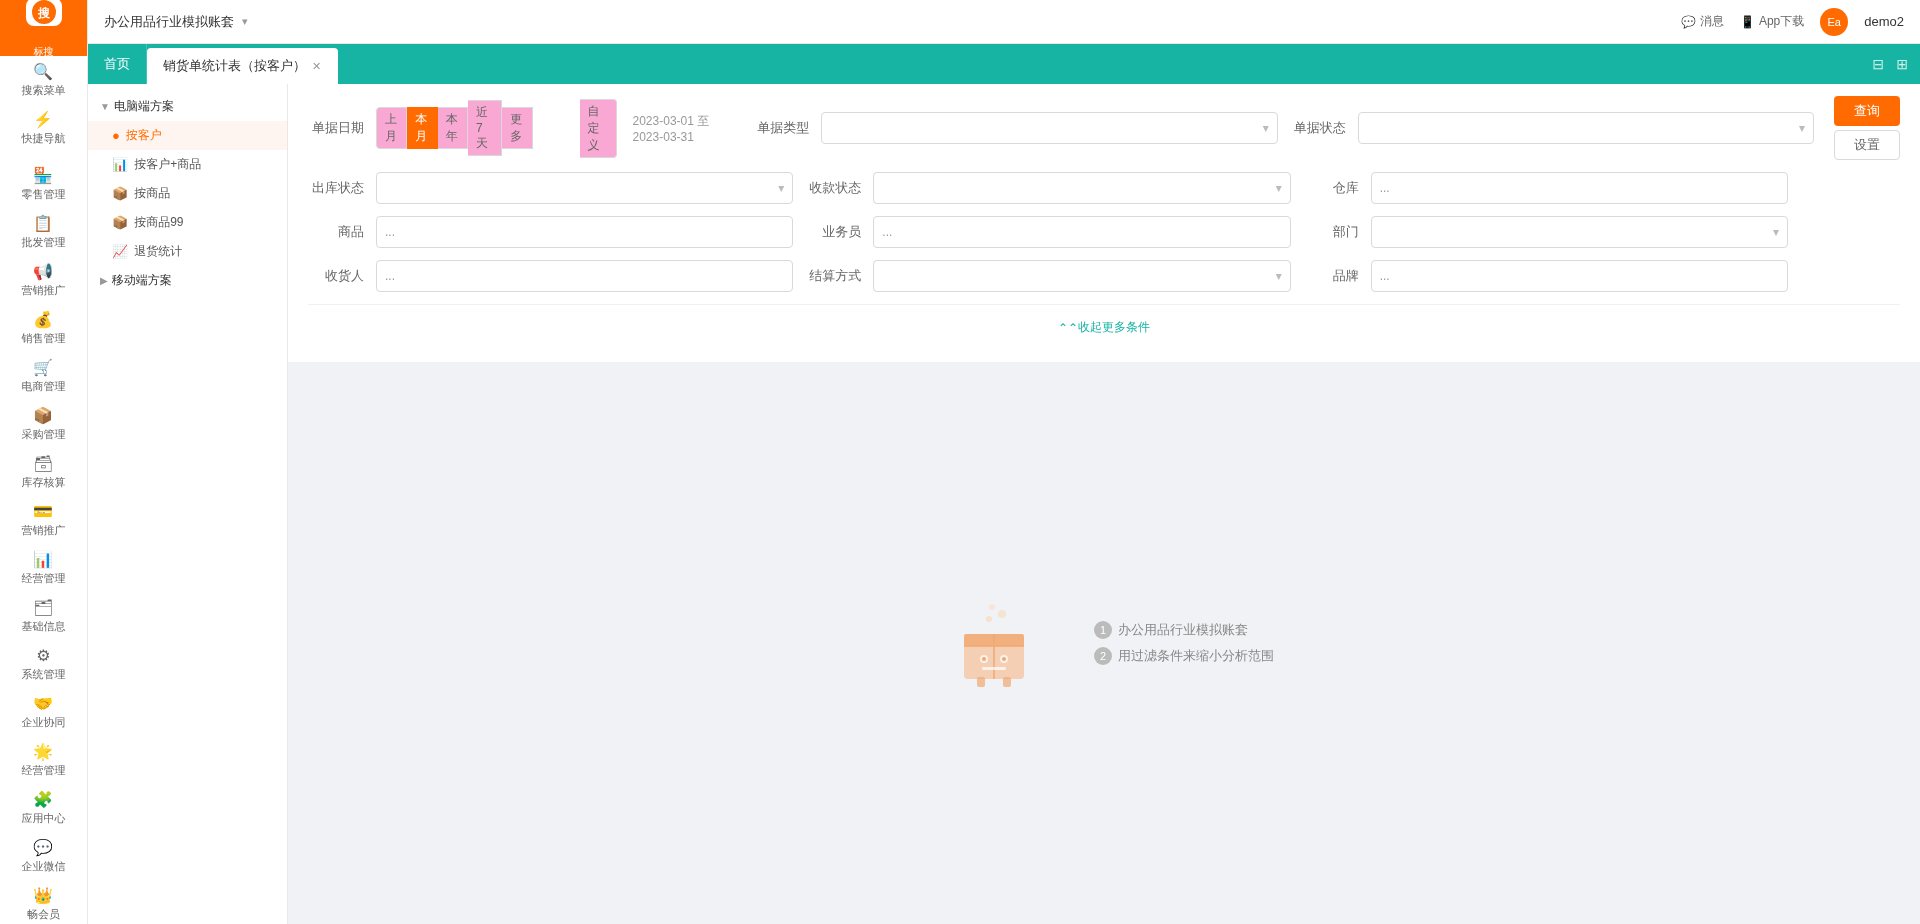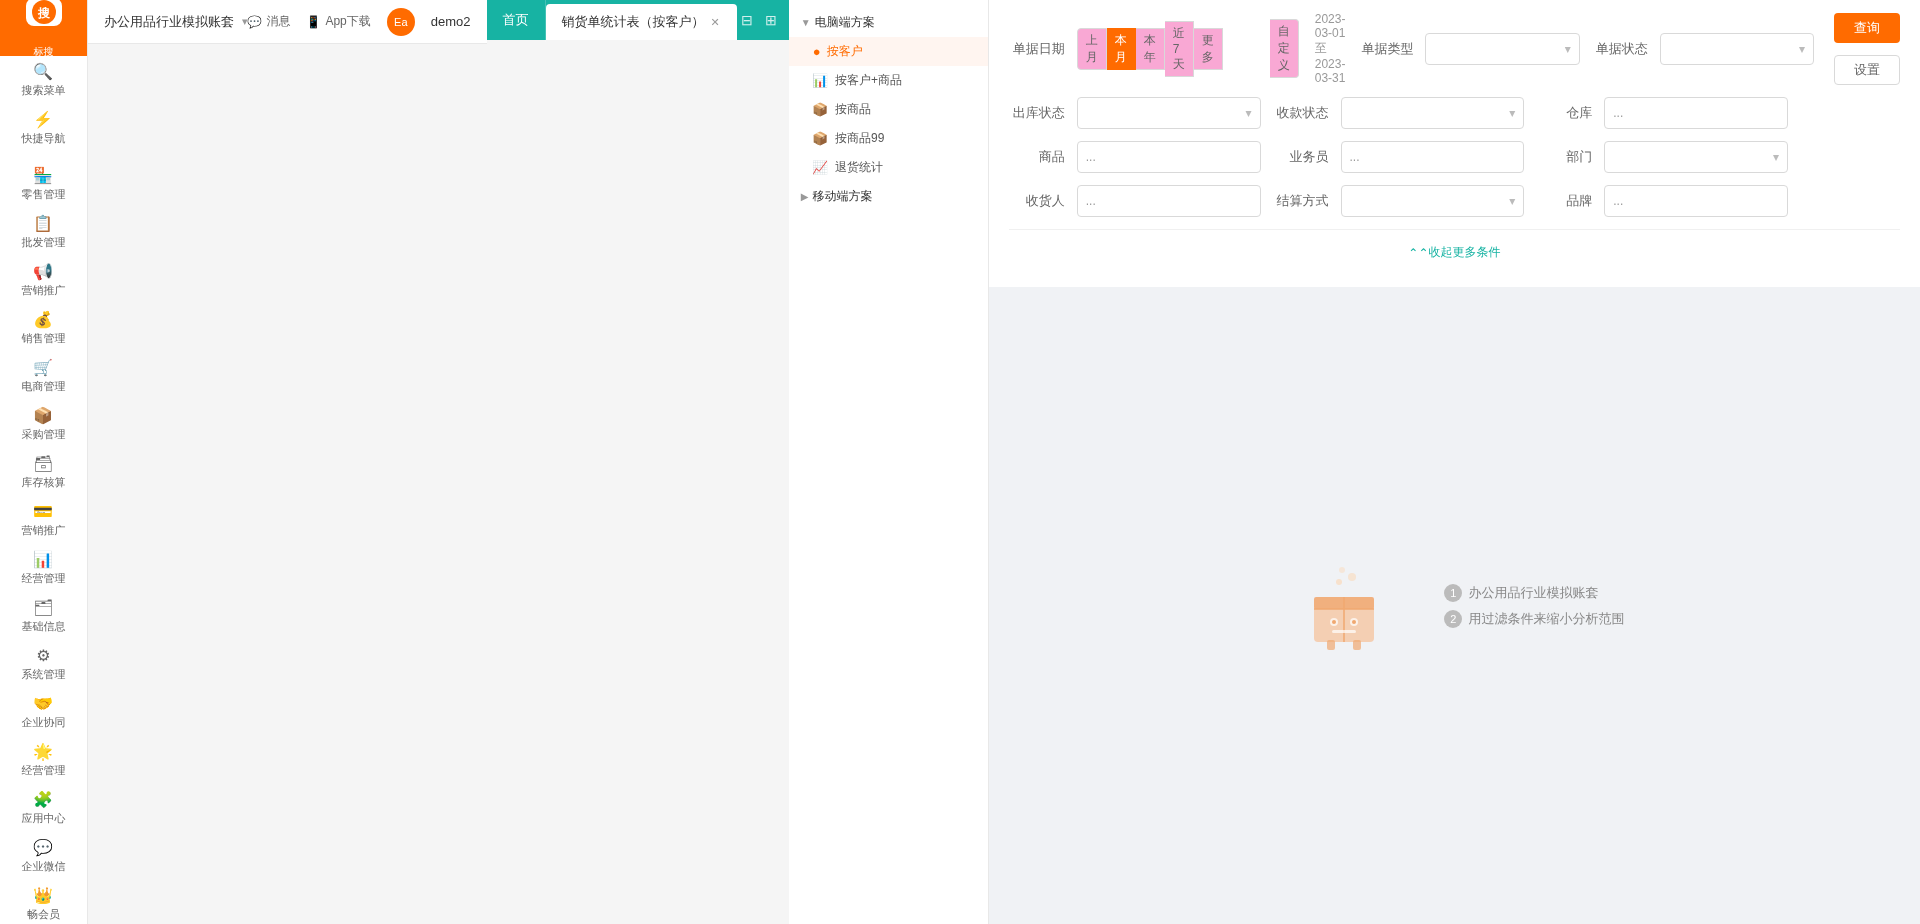--- a/index.html
+++ b/index.html
@@ -10,21 +10,21 @@
     .logo-area { width: 100%; background: #ff6b00; display: flex; flex-direction: column; align-items: center; justify-content: center; padding: 10px 0; height: 56px; }
     .logo-icon { width: 36px; height: 36px; background: #fff; border-radius: 8px; display: flex; align-items: center; justify-content: center; }
     .logo-icon svg { width: 28px; height: 28px; }
     .logo-text { color: #fff; font-size: 10px; margin-top: 19px; }
     .sidebar-nav { display: flex; flex-direction: column; width: 100%; flex: 1; overflow-y: auto; }
     .sidebar-item { display: flex; flex-direction: column; align-items: center; justify-content: center; padding: 10px 0; cursor: pointer; font-size: 12px; color: #666; min-height: 48px; border-bottom: none; }
     .sidebar-item-icon { font-size: 16px; margin-bottom: 2px; }
     .sidebar-item-label { font-size: 11px; }
 
     
-    .main-area { flex: 1; display: flex; flex-direction: row; overflow: hidden; }
+    .main-area { flex: 1; display: flex; flex-direction: column; overflow: hidden; }
 
     
     .top-header { height: 44px; background: #fff; border-bottom: 1px solid #e8e8e8; display: flex; align-items: center; justify-content: space-between; padding: 0 16px; flex-shrink: 0; }
     .top-header-left { display: flex; align-items: center; gap: 8px; }
     .app-title { font-size: 13px; color: #333; }
     .dropdown-icon { color: #999; font-size: 11px; cursor: pointer; }
     .top-header-right { display: flex; align-items: center; gap: 16px; }
     .header-action { display: flex; align-items: center; gap: 4px; color: #666; font-size: 12px; cursor: pointer; }
     .user-avatar { width: 28px; height: 28px; border-radius: 50%; background: #ff6b00; display: flex; align-items: center; justify-content: center; color: #fff; font-size: 11px; overflow: hidden; }
     .user-name { color: #333; font-size: 13px; cursor: pointer; }
@@ -69,21 +69,21 @@
     .date-preset { padding: 3px 8px; font-size: 12px; color: #666; cursor: pointer; border: 1px solid #d9d9d9; border-left: none; background: #f9a8d4; }
     .date-preset:first-child { border-left: 1px solid #d9d9d9; border-radius: 4px 0 0 4px; }
     .date-preset:last-child { border-radius: 0 4px 4px 0; margin-left: 47px; }
     .date-preset.active { background: #ff6b00; color: #fff; border-color: #ff6b00; }
     .date-range { font-size: 12px; color: #999; margin-left: 8px; }
     .collapse-btn { display: flex; align-items: center; justify-content: center; color: #17b3a3; font-size: 12px; cursor: pointer; padding: 6px 0; }
 
     
     .query-btn { background: #ff6b00; color: #fff; border: none; border-radius: 4px; padding: 6px 20px; font-size: 13px; cursor: pointer; }
     .setting-btn { background: #fff; color: #666; border: 1px solid #d9d9d9; border-radius: 4px; padding: 5px 16px; font-size: 13px; cursor: pointer; margin-top: 4px; }
-    .btn-group { display: flex; flex-direction: column; gap: 8px; margin-left: 8px; flex-shrink: 0; }
+    .btn-group { display: flex; flex-direction: column; gap: 0; margin-left: 8px; flex-shrink: 0; }
 
     
     .content-main { flex: 1; display: flex; flex-direction: column; align-items: center; justify-content: center; padding: 40px; overflow: auto; }
     .empty-state { display: flex; flex-direction: column; align-items: flex-start; gap: 8px; }
     .empty-icon { width: 120px; height: 100px; position: relative; margin-bottom: 8px; }
     .empty-text-item { display: flex; align-items: center; gap: 6px; font-size: 13px; color: #888; }
     .empty-num { width: 18px; height: 18px; border-radius: 50%; background: #bbb; color: #fff; font-size: 11px; display: flex; align-items: center; justify-content: center; flex-shrink: 0; }
     .empty-container { display: flex; align-items: center; gap: 40px; }
 
     

